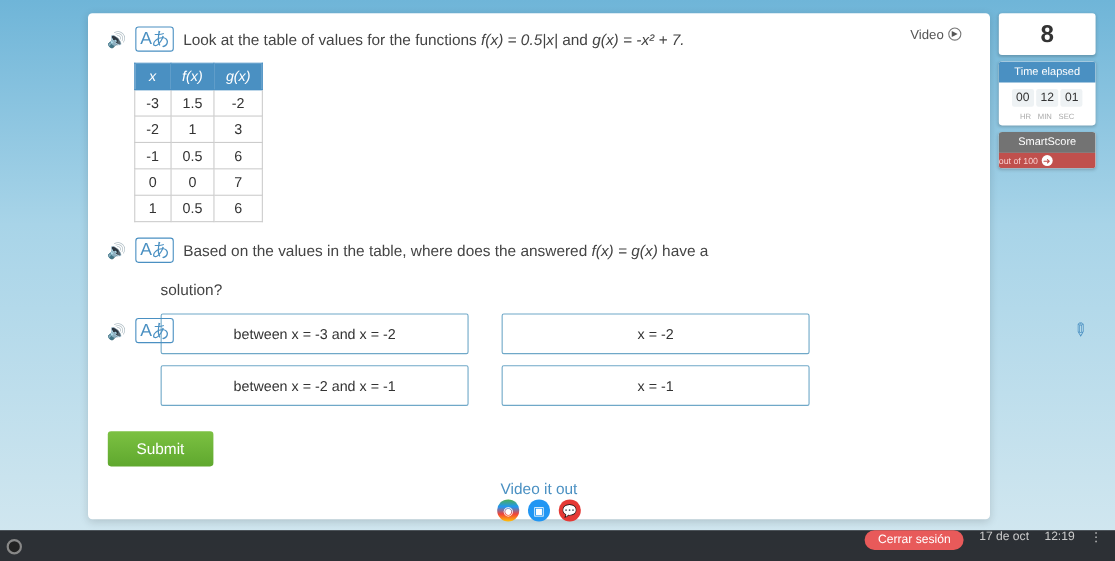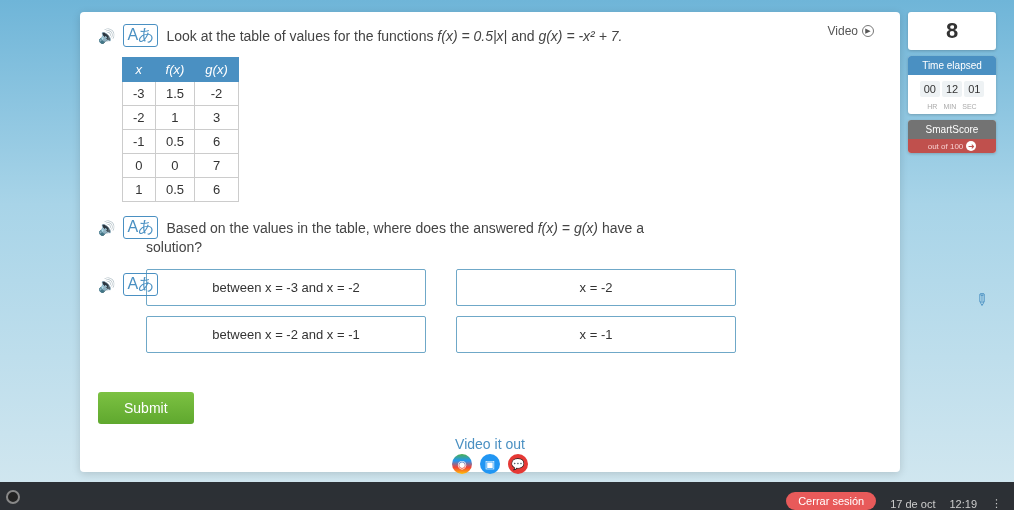--- a/index.html
+++ b/index.html
@@ -114,30 +114,30 @@
   .sb-box { background:#fff; border-radius:3px; text-align:center; box-shadow:0 1px 3px rgba(0,0,0,0.2); overflow:hidden; }
   .sb-head { color:#fff; padding:4px 2px; font-size:10px; }
   .sb-val { font-size:22px; font-weight:bold; color:#333; padding:6px 0; }
   .sb-green .sb-head { background:#5fa82e; }
   .sb-blue .sb-head { background:#4a90c2; }
   .sb-red .sb-head { background:#737373; }
   .timer-row { display:flex; justify-content:center; gap:2px; padding:6px 2px; font-size:11px; color:#333; }
   .timer-row span { background:#eef2f4; padding:2px 4px; border-radius:2px; min-width:18px; }
   .timer-labels { display:flex; justify-content:center; gap:6px; font-size:7px; color:#aaa; padding-bottom:4px; }
   .pencil-icon { position:absolute; right:26px; top:290px; color:#4a90c2; font-size:16px; transform:rotate(45deg); }
-  .smartscore-sub { font-size:8px; color:#f8d0d0; padding:2px 0; background:#c0504d; display:flex; align-items:center; justify-content:center; gap:3px;}
+  .smartscore-sub { font-size:8px; color:#f8d0d0; padding:2px 0; background:#c0504d; display:flex; align-items:center; gap:3px;}
   .smartscore-sub .arrow { width:10px;height:10px;border-radius:50%;background:#fff;color:#c0504d;font-size:8px;display:inline-flex;align-items:center;justify-content:center; }
 
   
   .taskbar {
     position:absolute;
     bottom:0; left:0; right:0;
     height:28px;
     background: rgba(15,15,20,0.85);
-    display:flex; align-items:flex-end; justify-content:flex-end;
+    display:flex; align-items:flex-start; justify-content:flex-end;
     padding: 0 12px;
     gap:14px;
     color:#ccc; font-size:11px;
   }
   .cerrar-btn {
     background:#e85a5a; color:#fff; border:none; border-radius:12px;
     padding:3px 12px; font-size:11px; cursor:pointer;
   }
   .power-hint {
     position:absolute; left:6px; bottom:6px;
@@ -204,21 +204,21 @@
 
   <div class="q2-line">
     <span class="speaker-icon">🔊</span>
     <span class="lang-icon">Aあ</span>
     <span class="q-text">
       <span>Based on the values in the table, where does the answered</span>
       <i>f(x) = g(x)</i>
       <span>have a</span>
     </span>
   </div>
-  <div class="q2-line" style="margin-left:48px; margin-top:0;">
+  <div class="q2-line" style="margin-left:48px; margin-top:16px;">
     <span class="q-text">solution?</span>
   </div>
 
   <div class="opt-row-lead">
     <span class="speaker-icon">🔊</span>
     <span class="lang-icon">Aあ</span>
   </div>
 
   <div class="options">
     <button class="option-btn">between x = -3 and x = -2</button>

